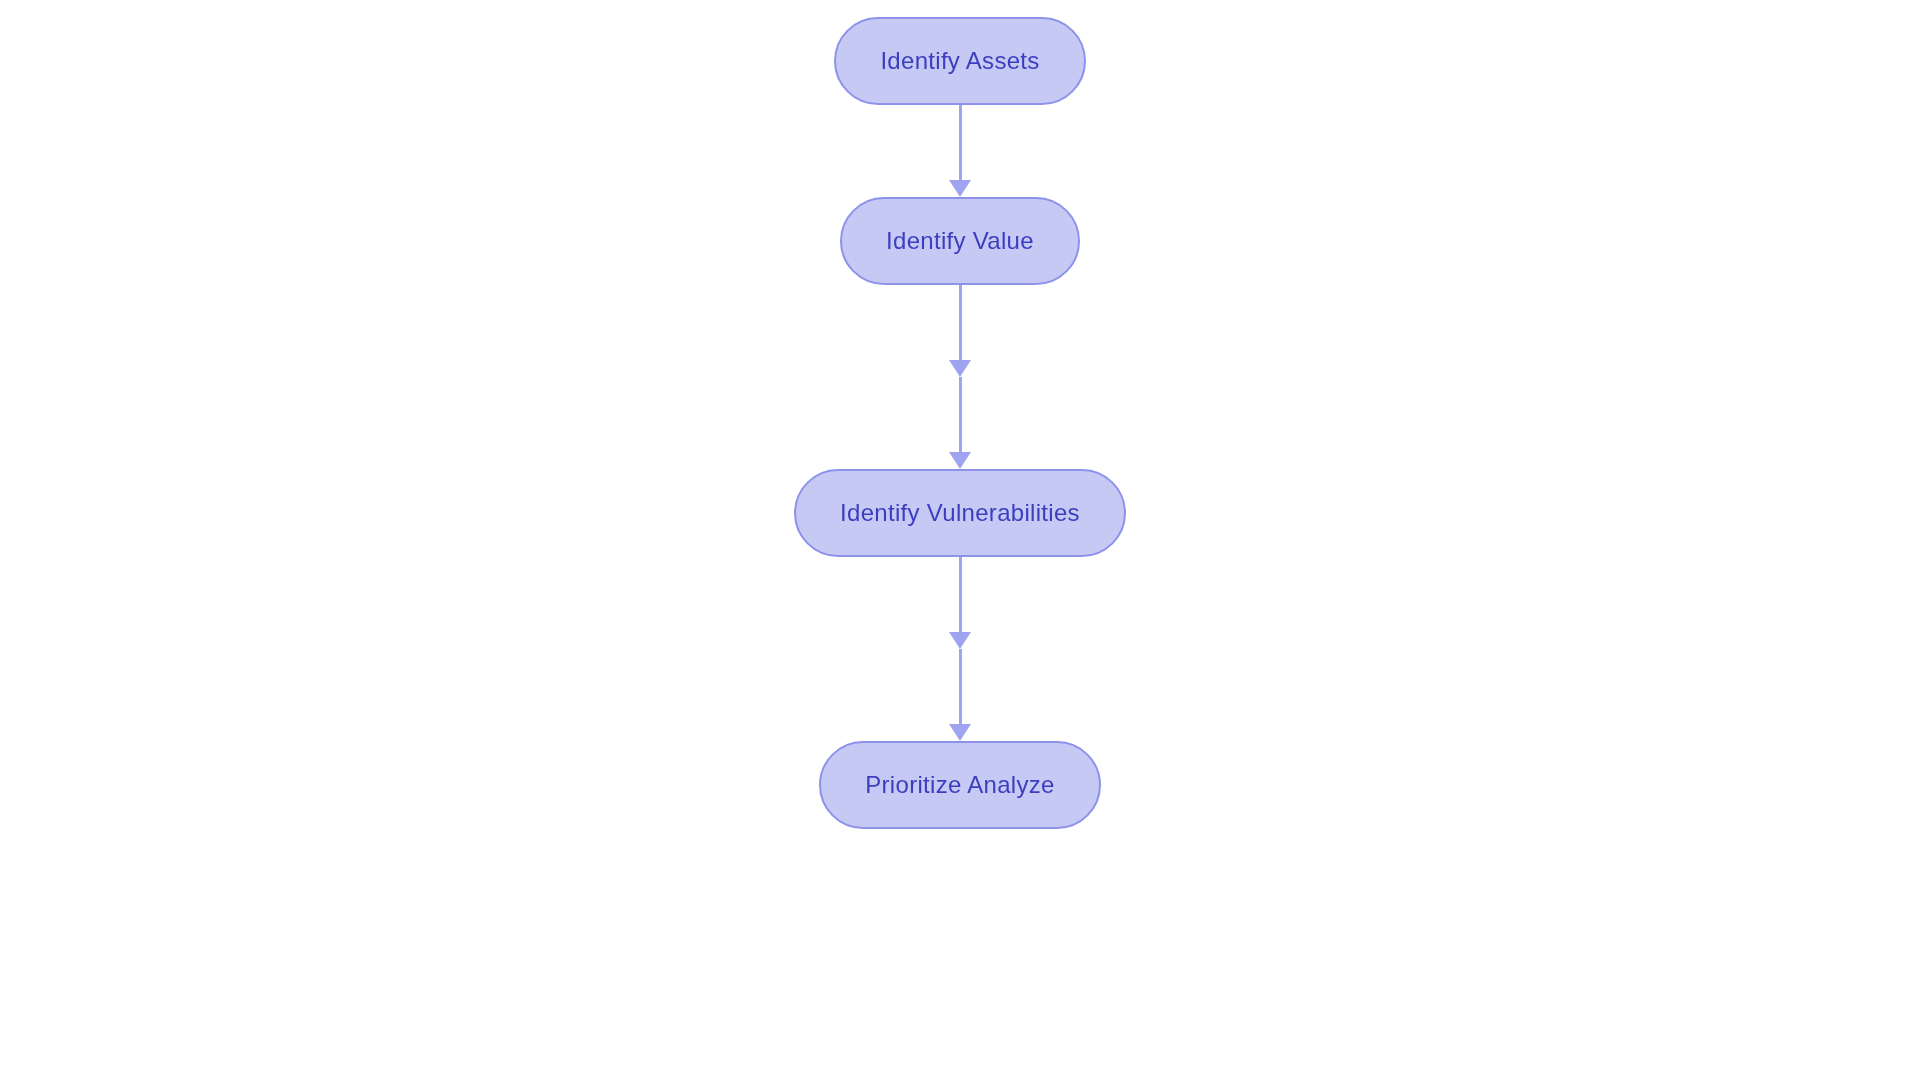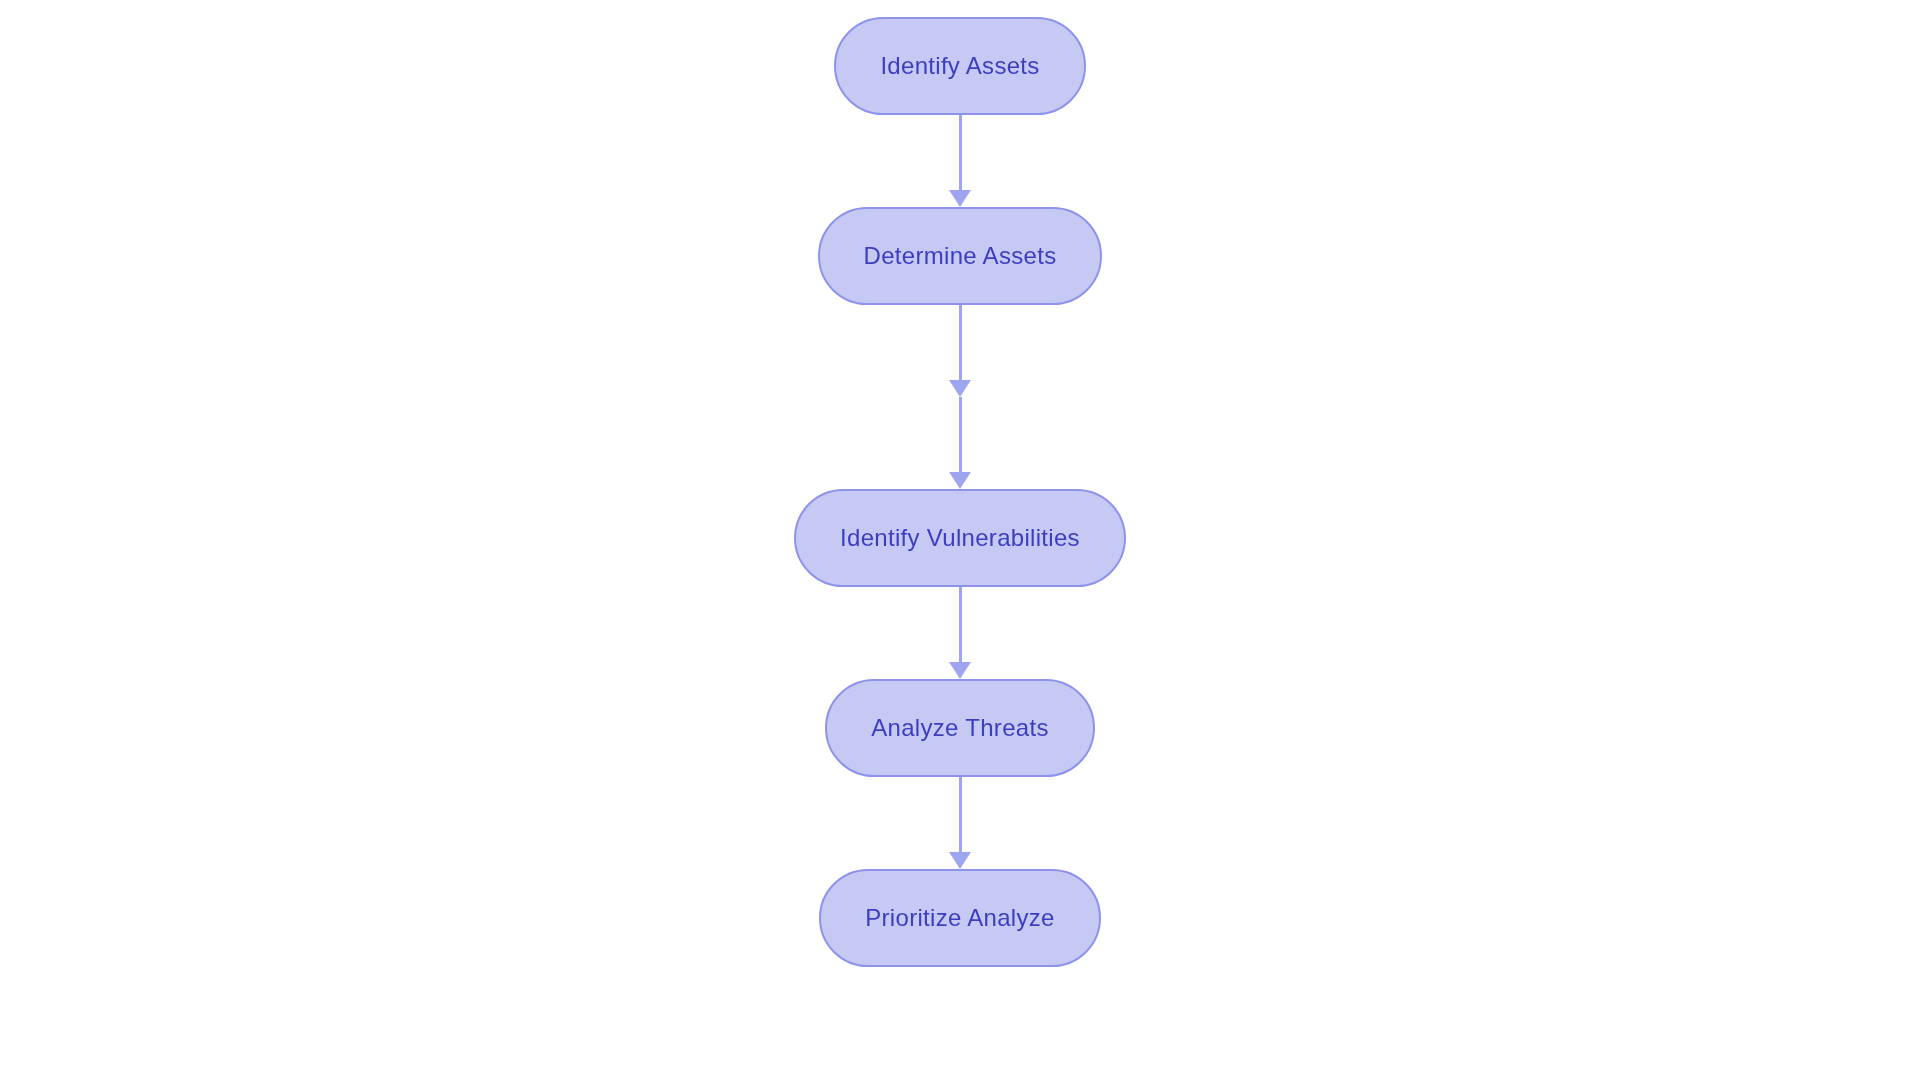--- a/index.html
+++ b/index.html
@@ -23,21 +23,21 @@
   }
   .canvas {
     width: 1920px;
     height: 1083px;
     display: flex;
     flex-direction: column;
     align-items: center;
     padding-top: 17px;
   }
   .node {
-    height: 98px;
+    height: 88px;
     min-width: 222px;
     padding: 0 44px;
     border-radius: 49px;
     background: var(--node-fill);
     border: 2px solid var(--node-border);
     display: flex;
     align-items: center;
     justify-content: center;
     flex: 0 0 auto;
   }
@@ -78,21 +78,21 @@
   <div class="node">
     <span class="node-label">Identify Assets</span>
   </div>
 
   <div class="arrow">
     <div class="arrow-line"></div>
     <div class="arrow-head"></div>
   </div>
 
   <div class="node">
-    <span class="node-label">Determine Assets</span>
+    <span class="node-label">Identify Value</span>
   </div>
 
   <div class="arrow">
     <div class="arrow-line"></div>
     <div class="arrow-head"></div>
   </div>
 
 
   <div class="arrow">
     <div class="arrow-line"></div>
@@ -101,23 +101,20 @@
 
   <div class="node">
     <span class="node-label">Identify Vulnerabilities</span>
   </div>
 
   <div class="arrow">
     <div class="arrow-line"></div>
     <div class="arrow-head"></div>
   </div>
 
-  <div class="node">
-    <span class="node-label">Analyze Threats</span>
-  </div>
 
   <div class="arrow">
     <div class="arrow-line"></div>
     <div class="arrow-head"></div>
   </div>
 
   <div class="node">
     <span class="node-label">Prioritize Analyze</span>
   </div>
 

